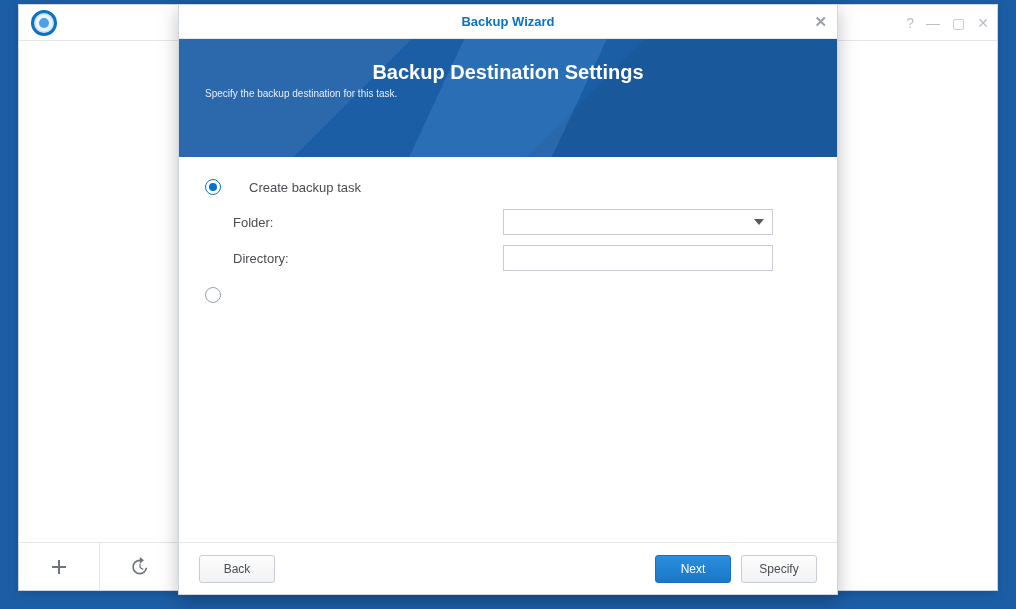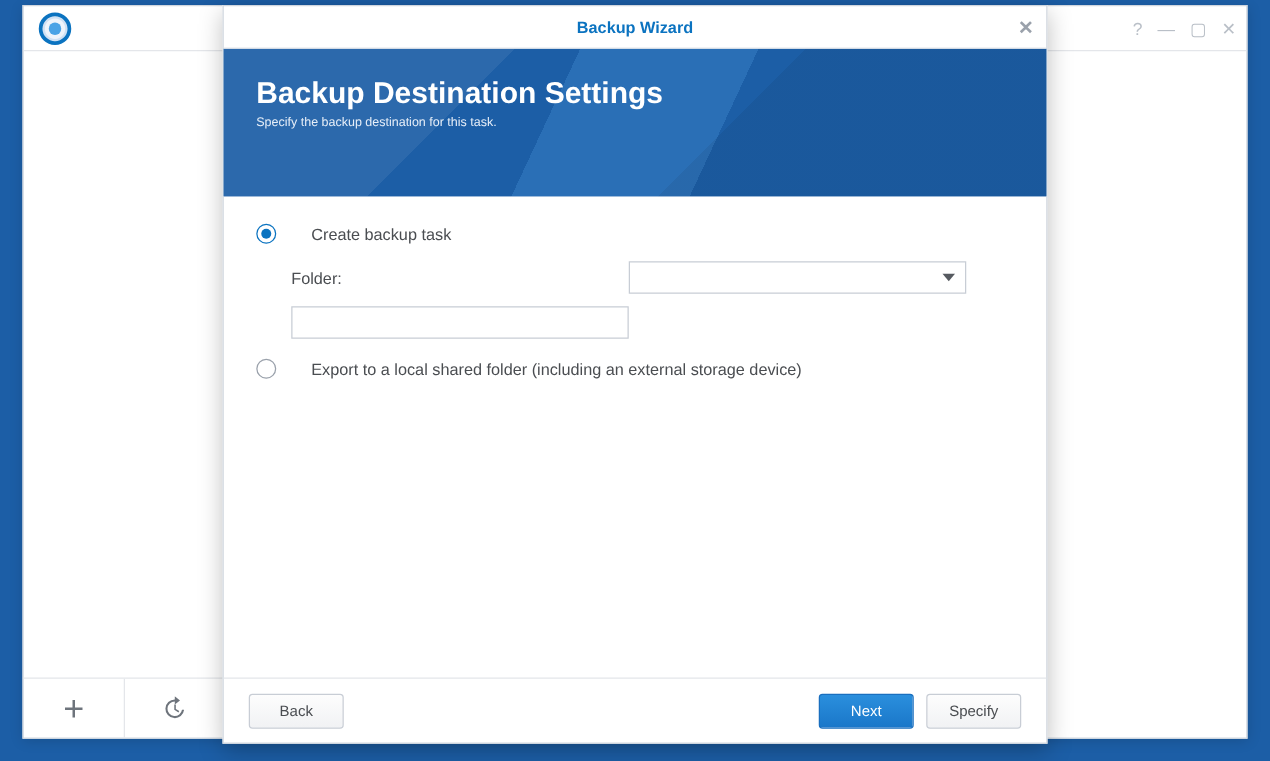--- a/index.html
+++ b/index.html
@@ -113,23 +113,24 @@
       height: 118px;
       background-color: #1b5da7;
       background-image:
         linear-gradient(135deg, rgba(255,255,255,0.07) 0 30%, transparent 30% 60%, rgba(0,0,0,0.06) 60% 100%),
         linear-gradient(115deg, #1c5ea6 0 40%, #2a6fb6 40% 60%, #1c5ea6 60% 100%),
         linear-gradient(65deg, transparent 0 55%, rgba(255,255,255,0.05) 55% 70%, transparent 70% 100%);
       color: #fff;
       padding: 22px 26px 0 26px;
     }
     .wizard-banner h1 {
-      font-size: 24px;
+      font-size: 20px;
       font-weight: bold;
       margin-bottom: 4px;
+      text-align: center;
     }
     .wizard-banner p {
       font-size: 10px;
       color: #e6eef8;
     }
     .wizard-content {
       flex: 1;
       padding: 22px 26px 10px 26px;
       color: #4a4d51;
       font-size: 13px;
@@ -284,28 +285,28 @@
 
     <div class="sub-fields">
       <div class="field-row">
         <span class="field-label">Folder:</span>
         <div class="dropdown">
           <span style="flex:1"></span>
           <span class="caret"></span>
         </div>
       </div>
       <div class="field-row">
+        <span class="field-label">Directory:</span>
         <input class="text-input" type="text" value="" style="">
       </div>
     </div>
 
 
     <div class="radio-row">
       <span class="radio"></span>
-      <span>Export to a local shared folder (including an external storage device)</span>
     </div>
 
   </div>
   <div class="wizard-footer">
     <button class="btn">Back</button>
     <span class="spacer"></span>
     <button class="btn primary">Next</button>
     <button class="btn">Specify</button>
   </div>
 </div>

